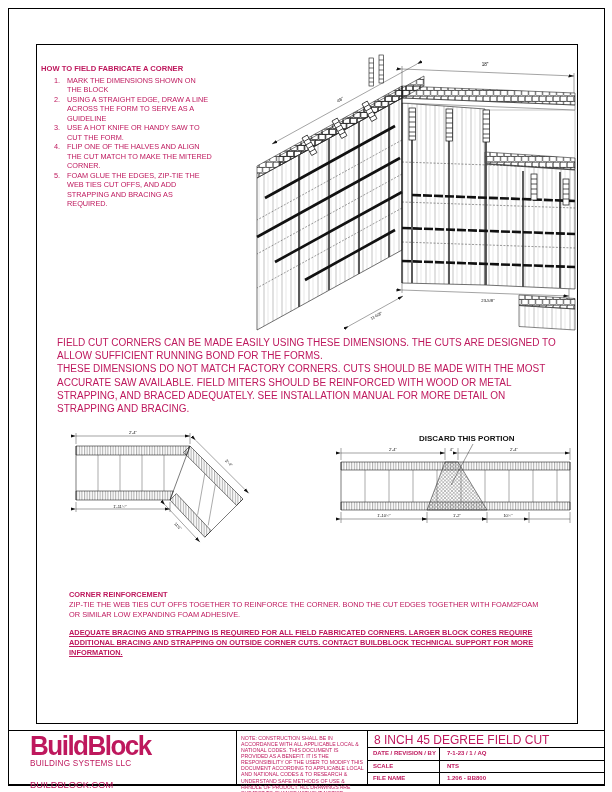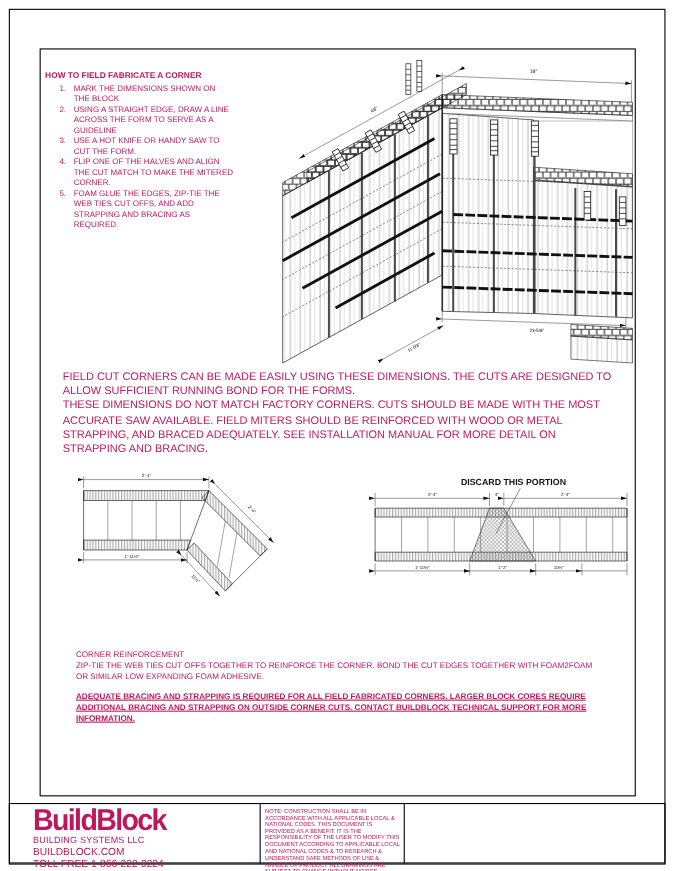--- a/index.html
+++ b/index.html
@@ -12,28 +12,28 @@
   .instr{left:41px;top:64px;width:238px;font-size:7.3px;line-height:1.3;}
   .instr h1{font-size:7.6px;font-weight:bold;margin:0 0 2px 0;}
   .step{display:flex;margin-left:13px;}
   .step .num{width:13px;flex:none;}
   .step .txt{width:145px;}
   
   .midnotes{left:57px;top:336px;width:508px;font-size:10px;line-height:1.32;}
   .midnotes p{margin:0;}
   
   .reinf{left:69px;top:590px;width:480px;font-size:7.4px;line-height:1.32;}
-  .reinf h2{font-size:7.4px;font-weight:normal;margin:0;}
+  .reinf h2{font-size:7.4px;font-weight:bold;margin:0;}
   .reinf .warn{margin-top:9px;text-decoration:underline;font-weight:bold;}
   
   .footer{left:8px;top:730px;width:595px;height:54px;border:1px solid #000;display:flex;}
   .f-left{width:228px;border-right:1px solid #000;padding:4px 0 0 21px;box-sizing:border-box;}
   .logo{font-size:26px;font-weight:bold;letter-spacing:-1.5px;line-height:0.82;transform:scaleY(1.05);transform-origin:left top;}
   .company{font-size:8.2px;margin-top:3px;letter-spacing:0.2px;}
-  .site{font-size:9.3px;margin-top:1px;}
+  .site{font-size:9.3px;margin-top:12px;}
   .phone{font-size:9.3px;margin-top:1px;}
   .f-mid{width:131px;border-right:1px solid #000;padding:4px 3px 0 4px;box-sizing:border-box;
          font-size:5.2px;line-height:1.17;}
   .f-right{flex:1;display:flex;flex-direction:column;}
   .tb-title{height:17px;border-bottom:1px solid #000;font-size:12px;padding:2px 0 0 6px;box-sizing:border-box;}
   .tb-row{height:12.3px;border-bottom:1px solid #000;display:flex;font-size:6px;}
   .tb-row:last-child{border-bottom:none;}
   .tb-label{width:72px;border-right:1px solid #000;padding:2px 0 0 5px;box-sizing:border-box;font-weight:bold;}
   .tb-value{flex:1;padding:2px 0 0 7px;font-weight:bold;}
   svg text{font-family:"Liberation Sans","DejaVu Sans",sans-serif;fill:#111;}
@@ -339,14 +339,29 @@
   </div>
 
   <div class="abs footer">
     <div class="f-left">
       <div class="logo">BuildBlock</div>
       <div class="company">BUILDING SYSTEMS LLC</div>
       <div class="site">BUILDBLOCK.COM</div>
       <div class="phone">TOLL FREE 1-866-222-3224</div>
     </div>
     <div class="f-mid">NOTE: CONSTRUCTION SHALL BE IN ACCORDANCE WITH ALL APPLICABLE LOCAL &amp; NATIONAL CODES. THIS DOCUMENT IS PROVIDED AS A BENEFIT. IT IS THE RESPONSIBILITY OF THE USER TO MODIFY THIS DOCUMENT ACCORDING TO APPLICABLE LOCAL AND NATIONAL CODES &amp; TO RESEARCH &amp; UNDERSTAND SAFE METHODS OF USE &amp; HANDLE OF PRODUCT. ALL DRAWINGS ARE SUBJECT TO CHANGE WITHOUT NOTICE. BUILDBLOCK ASSUMES NO LIABILITY FROM THE USE OF THIS DOCUMENT.</div>
+    <div class="f-right">
+      <div class="tb-title">8 INCH 45 DEGREE FIELD CUT</div>
+      <div class="tb-row">
+        <div class="tb-label">DATE / REVISION / BY</div>
+        <div class="tb-value">7-1-23 / 1 / AQ</div>
+      </div>
+      <div class="tb-row">
+        <div class="tb-label">SCALE</div>
+        <div class="tb-value">NTS</div>
+      </div>
+      <div class="tb-row">
+        <div class="tb-label">FILE NAME</div>
+        <div class="tb-value">1.206 - BB800</div>
+      </div>
+    </div>
   </div>
 </div>
 
 </body></html>

